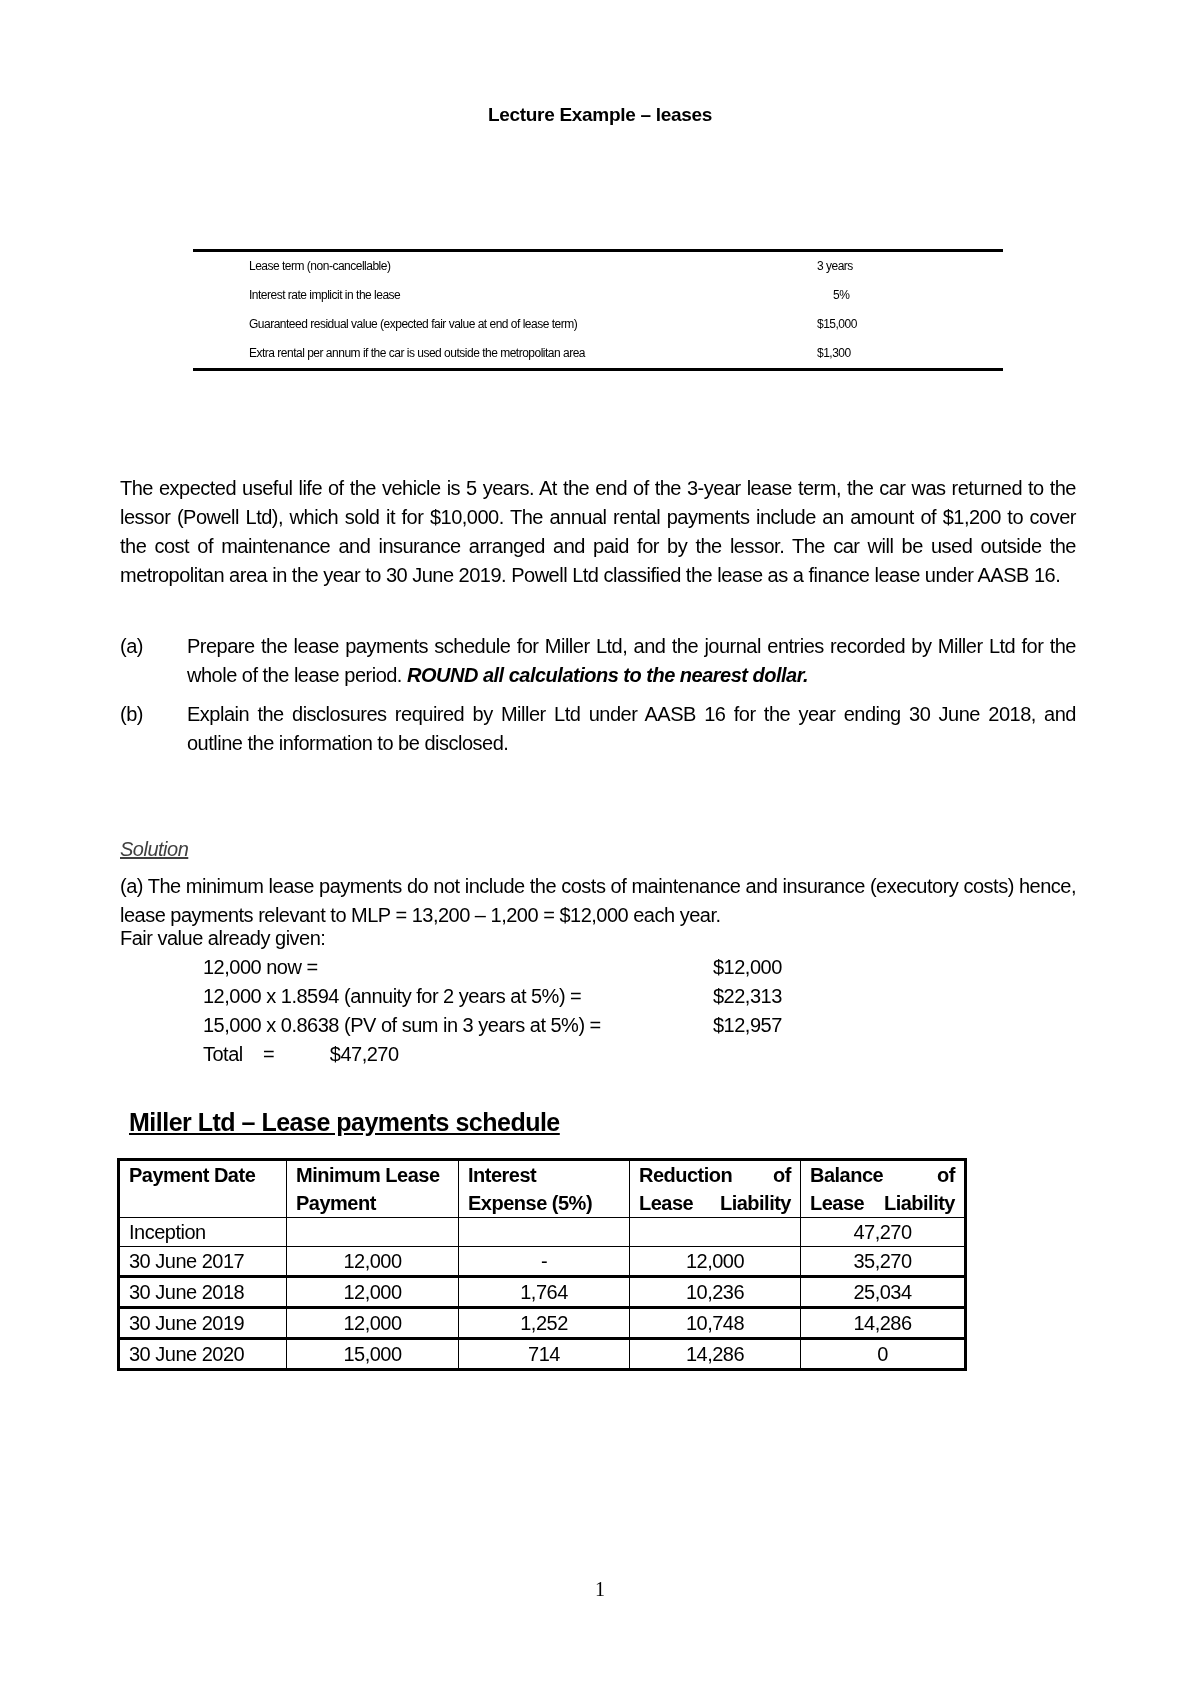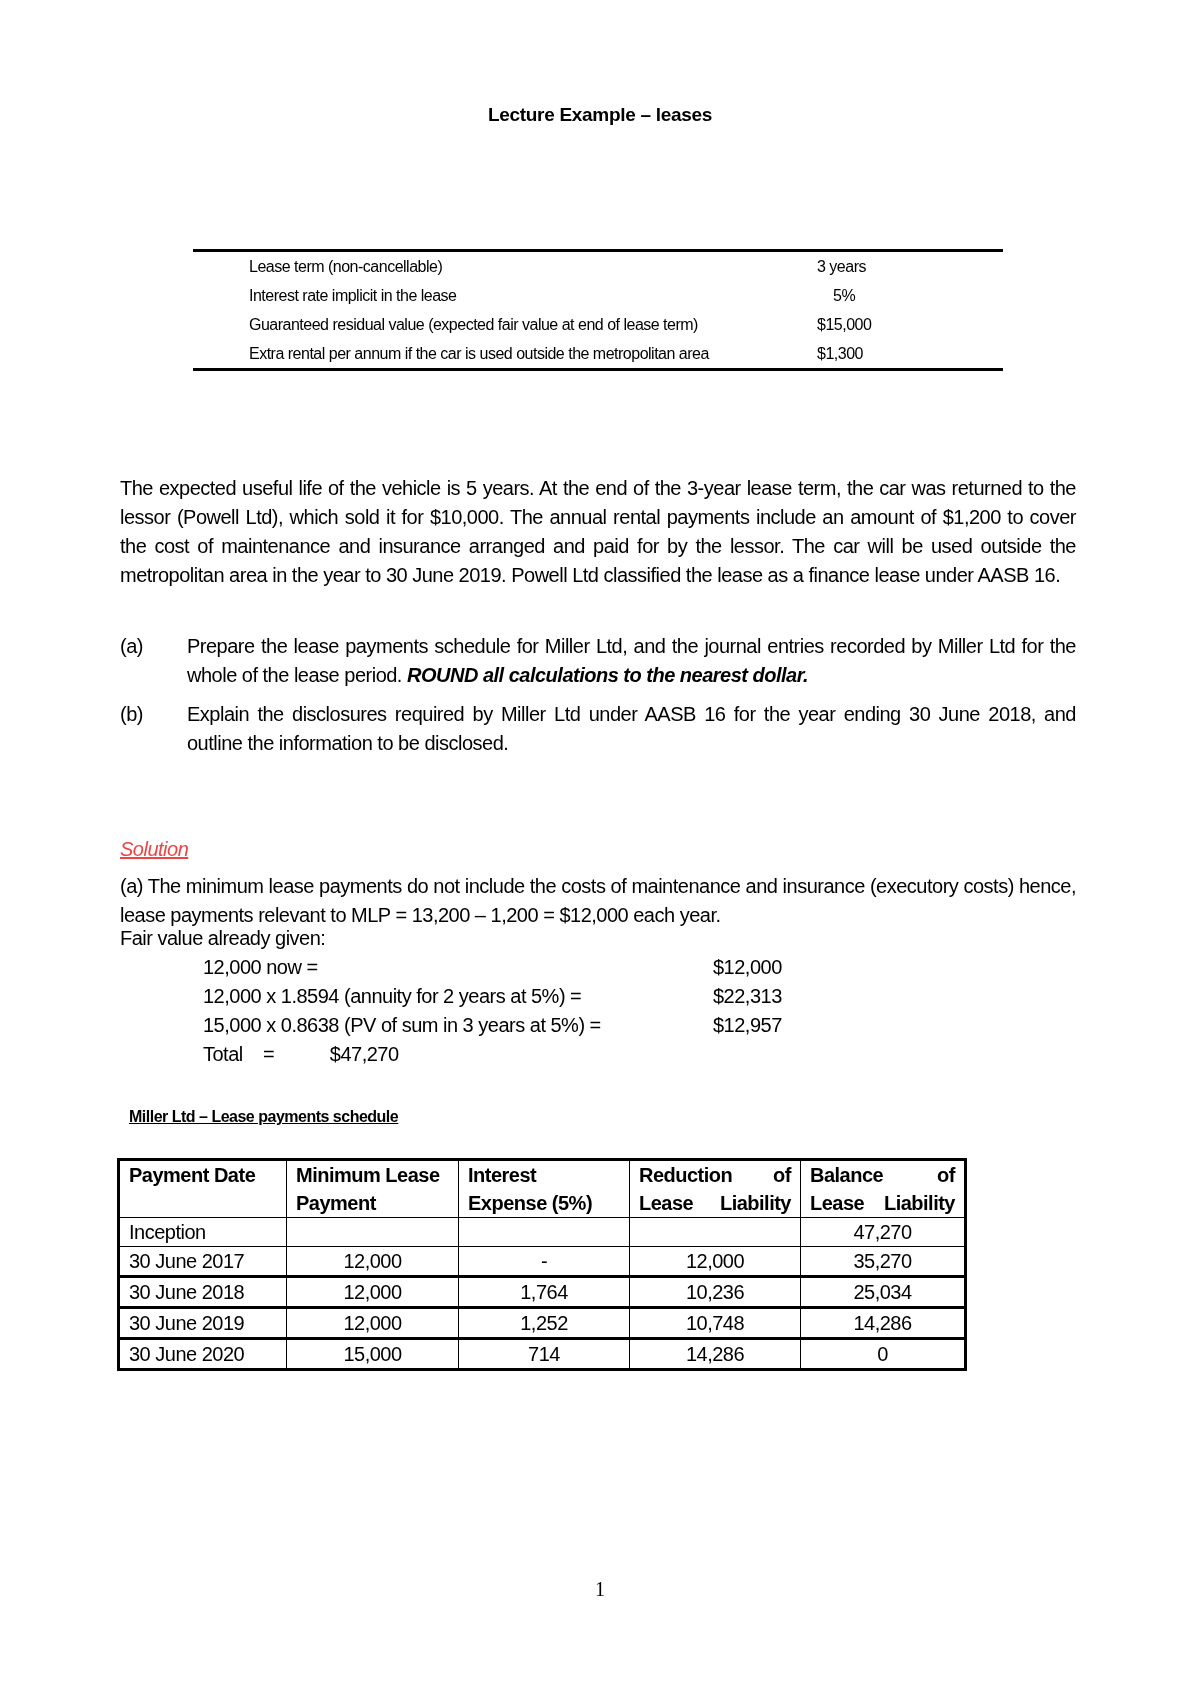--- a/index.html
+++ b/index.html
@@ -1,33 +1,33 @@
 <!DOCTYPE html>
 <html><head>
 <meta charset="utf-8">
 <style>
   html, body { margin: 0; padding: 0; background: #ffffff; }
   body { width: 1200px; height: 1698px; position: relative; font-family: "Liberation Sans", "DejaVu Sans", sans-serif; color: #000; overflow: hidden; }
   .page { position: absolute; left: 0; top: 0; width: 1200px; height: 1698px; }
   .title { position: absolute; top: 104px; left: 0; width: 1200px; text-align: center; font-weight: bold; font-size: 19px; letter-spacing: -0.3px; }
   .para { position: absolute; left: 120px; width: 956px; font-size: 20px; line-height: 29px; text-align: justify; letter-spacing: -0.5px; }
-  .prov-table { position: absolute; left: 193px; top: 249px; width: 810px; border-collapse: collapse; font-size: 16px; letter-spacing: -0.5px; border-top: 3px solid #000; border-bottom: 3px solid #000; }
+  .prov-table { position: absolute; left: 193px; top: 249px; width: 810px; border-collapse: collapse; font-size: 12px; letter-spacing: -0.5px; border-top: 3px solid #000; border-bottom: 3px solid #000; }
   .prov-table td { padding: 0; line-height: 29px; vertical-align: top; }
   .prov-table td.label { padding-left: 56px; width: 530px; text-align: justify; padding-right: 32px; }
   .prov-table td.val { padding-left: 6px; }
   .prov-table td.val.center { text-align: left; padding-left: 34px; }
   .q-item { position: absolute; left: 120px; width: 956px; font-size: 20px; line-height: 29px; letter-spacing: -0.5px; display: flex; }
   .q-item .q-label { width: 67px; flex: none; }
   .q-item .q-text { flex: 1; text-align: justify; }
   .em-bi { font-weight: bold; font-style: italic; }
-  .solution-label { position: absolute; left: 120px; top: 838px; font-size: 20px; font-style: italic; color: #ef4444; text-decoration: underline; letter-spacing: -0.5px; }
+  .solution-label { position: absolute; left: 120px; top: 838px; font-size: 20px; font-style: italic; color: #404040; text-decoration: underline; letter-spacing: -0.5px; }
   .calc { position: absolute; left: 203px; font-size: 20px; line-height: 29px; letter-spacing: -0.5px; width: 600px; }
   .calc .c-left { position: absolute; left: 0; white-space: nowrap; }
   .calc .c-right { position: absolute; left: 510px; white-space: nowrap; }
-  .schedule-title { position: absolute; left: 129px; top: 1108px; font-size: 16px; font-weight: bold; text-decoration: underline; letter-spacing: -0.5px; }
+  .schedule-title { position: absolute; left: 129px; top: 1108px; font-size: 25px; font-weight: bold; text-decoration: underline; letter-spacing: -0.5px; }
   .sched { position: absolute; left: 117px; top: 1158px; border-collapse: collapse; font-size: 20px; letter-spacing: -0.5px; border: 3px solid #000; }
   .sched th, .sched td { border: 1.5px solid #000; line-height: 28px; padding: 0 9px; }
   .sched th { font-weight: bold; text-align: left; vertical-align: top; }
   .sched td { text-align: center; }
   .sched td.first { text-align: left; }
   .sched th.just { text-align: justify; text-align-last: justify; }
   .sched tr.thick-top td { border-top: 3px solid #000; }
   .page-num { position: absolute; top: 1578px; left: 0; width: 1200px; text-align: center; font-family: "Liberation Serif", "DejaVu Serif", serif; font-size: 20px; }
 </style>
 </head>

